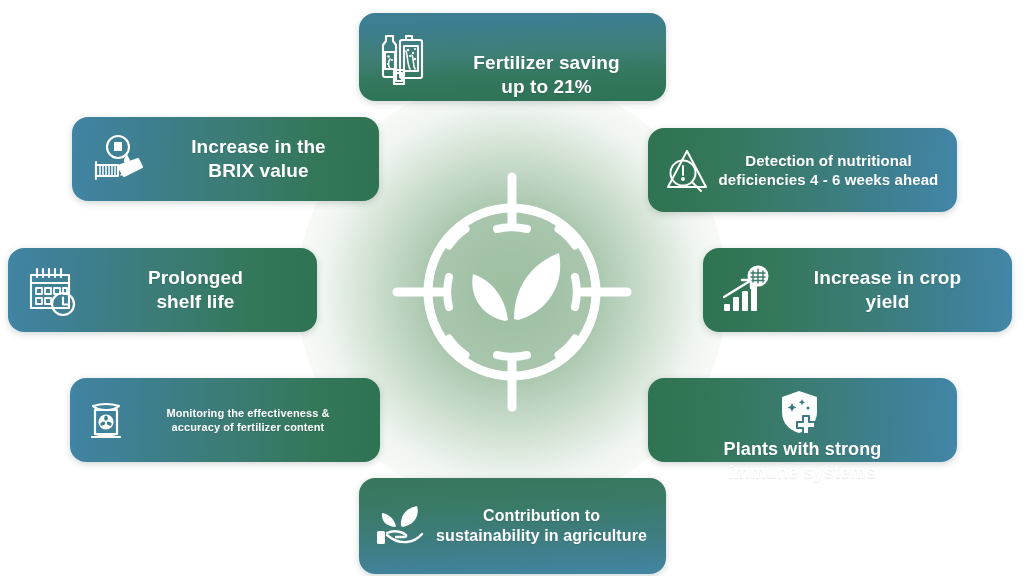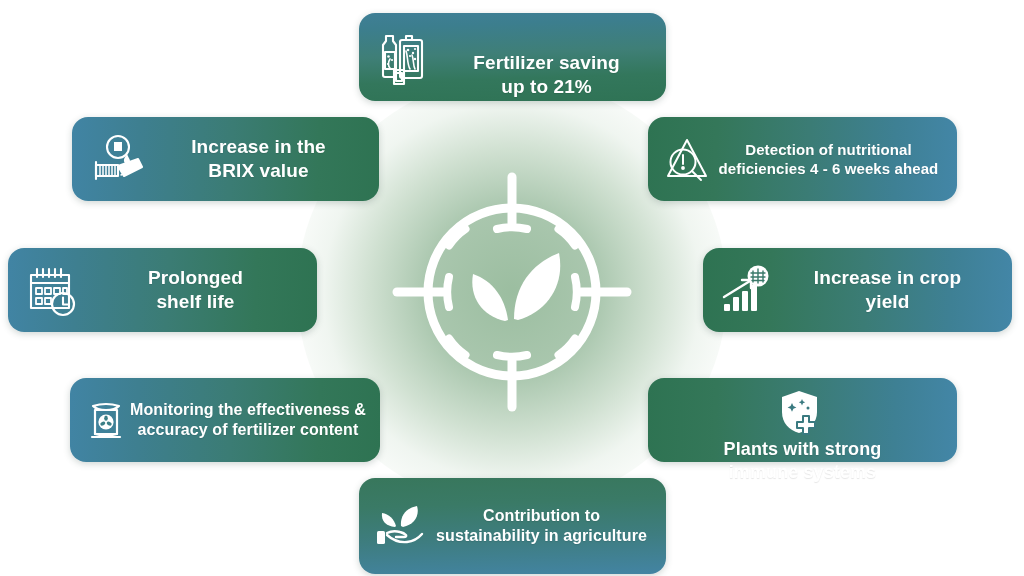--- a/index.html
+++ b/index.html
@@ -82,21 +82,21 @@
 
   
   .grad-v-bg  { background: linear-gradient(178deg, #3f7f96 0%, #3c7e8e 16%, #3f7f77 46%, #33775c 72%, #2f7355 100%); }
   .grad-v-gb  { background: linear-gradient(178deg, #38775c 0%, #3a7a66 28%, #3e7d80 62%, #4384a3 100%); }
   .grad-h-bg  { background: linear-gradient(92deg, #4184a4 0%, #3e7f90 22%, #3b7c74 52%, #337759 80%, #2e7352 100%); }
   .grad-h-gb  { background: linear-gradient(92deg, #2e7352 0%, #347759 22%, #3b7c75 52%, #3e8094 80%, #4386a7 100%); }
 
   
   #card-top       { left: 359px;  top: 13px;  width: 307px; height: 88px; }
   #card-upper-l   { left: 72px;   top: 117px; width: 307px; height: 84px; }
-  #card-upper-r   { left: 648px;  top: 117px; width: 309px; height: 84px; }
+  #card-upper-r   { left: 648px;  top: 128px; width: 309px; height: 84px; }
   #card-mid-l     { left: 8px;    top: 248px; width: 309px; height: 84px; }
   #card-mid-r     { left: 703px;  top: 248px; width: 309px; height: 84px; }
   #card-lower-l   { left: 70px;   top: 378px; width: 310px; height: 84px; }
   #card-lower-r   { left: 648px;  top: 378px; width: 309px; height: 84px; flex-direction: column; }
   #card-bottom    { left: 359px;  top: 478px; width: 307px; height: 96px; }
 
   #card-top .ico      { width: 64px; margin-right: 4px; }
   #card-top .txt      { font-size: 19px; margin-top: 36px; }
 
   #card-upper-l .ico  { width: 62px; margin-right: 4px; }
@@ -105,21 +105,21 @@
   #card-upper-r .ico  { width: 50px; margin-right: 2px; }
   #card-upper-r .txt  { font-size: 15px; }
 
   #card-mid-l .ico    { width: 62px; margin-right: 4px; }
   #card-mid-l .txt    { font-size: 19px; }
 
   #card-mid-r .ico    { width: 56px; margin-right: 4px; }
   #card-mid-r .txt    { font-size: 19px; }
 
   #card-lower-l .ico  { width: 44px; margin-right: 2px; }
-  #card-lower-l .txt  { font-size: 16px; }
+  #card-lower-l .txt  { font-size: 11px; }
 
   #card-lower-r .ico  { width: 52px; margin-right: 2px; }
   #card-lower-r .txt  { font-size: 18px; }
 
   #card-bottom .ico   { width: 56px; margin-right: 2px; }
   #card-bottom .txt   { font-size: 16px; }
 
   .ico svg { display: block; }
 </style>
 </head>

